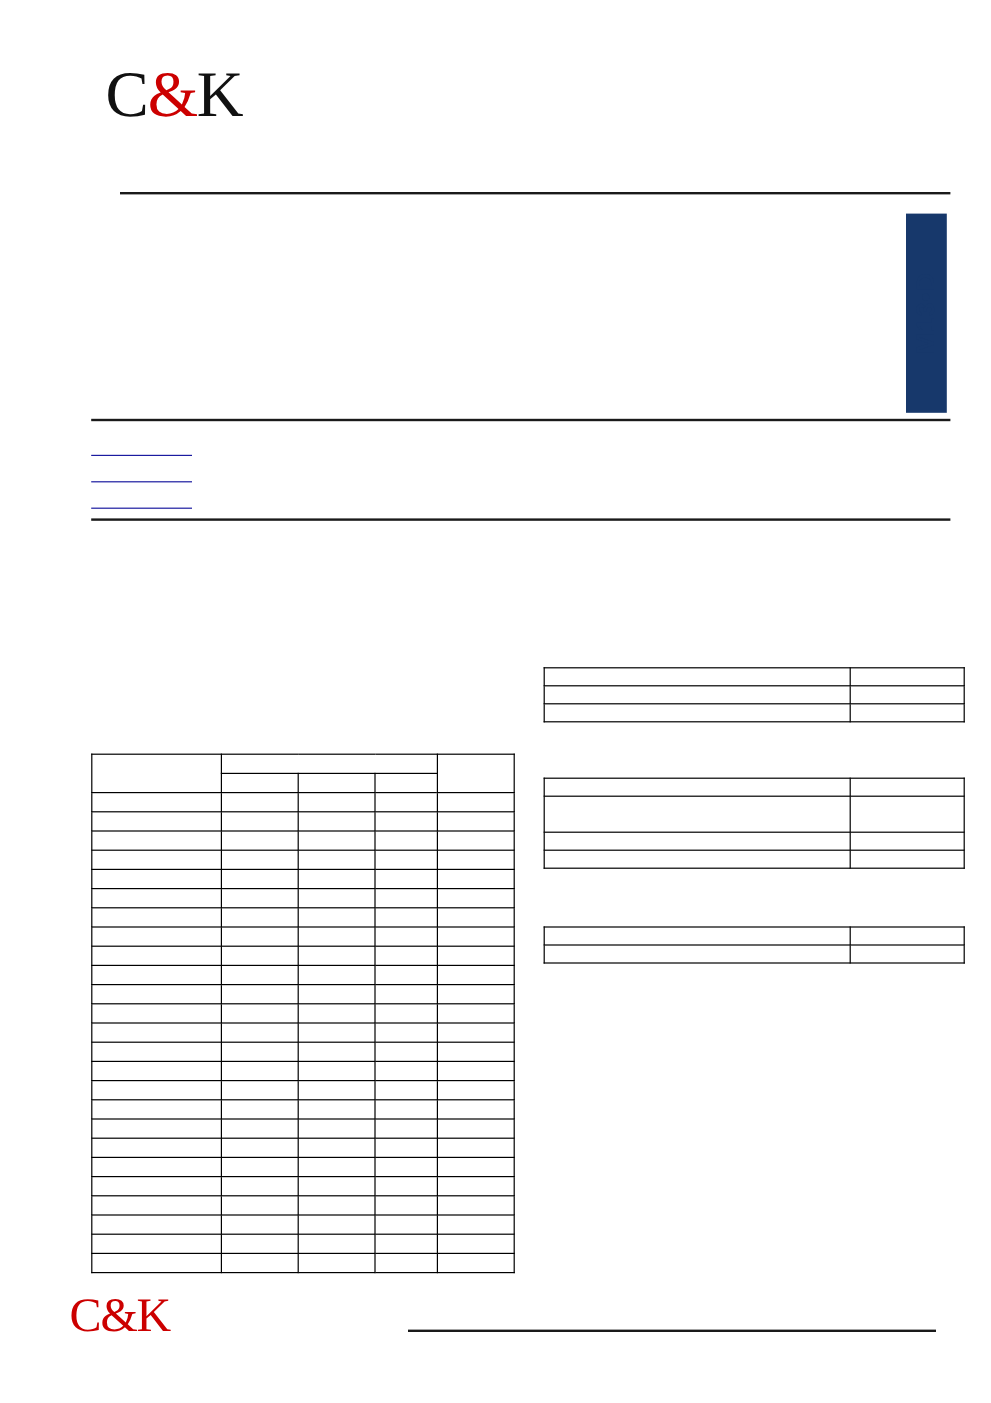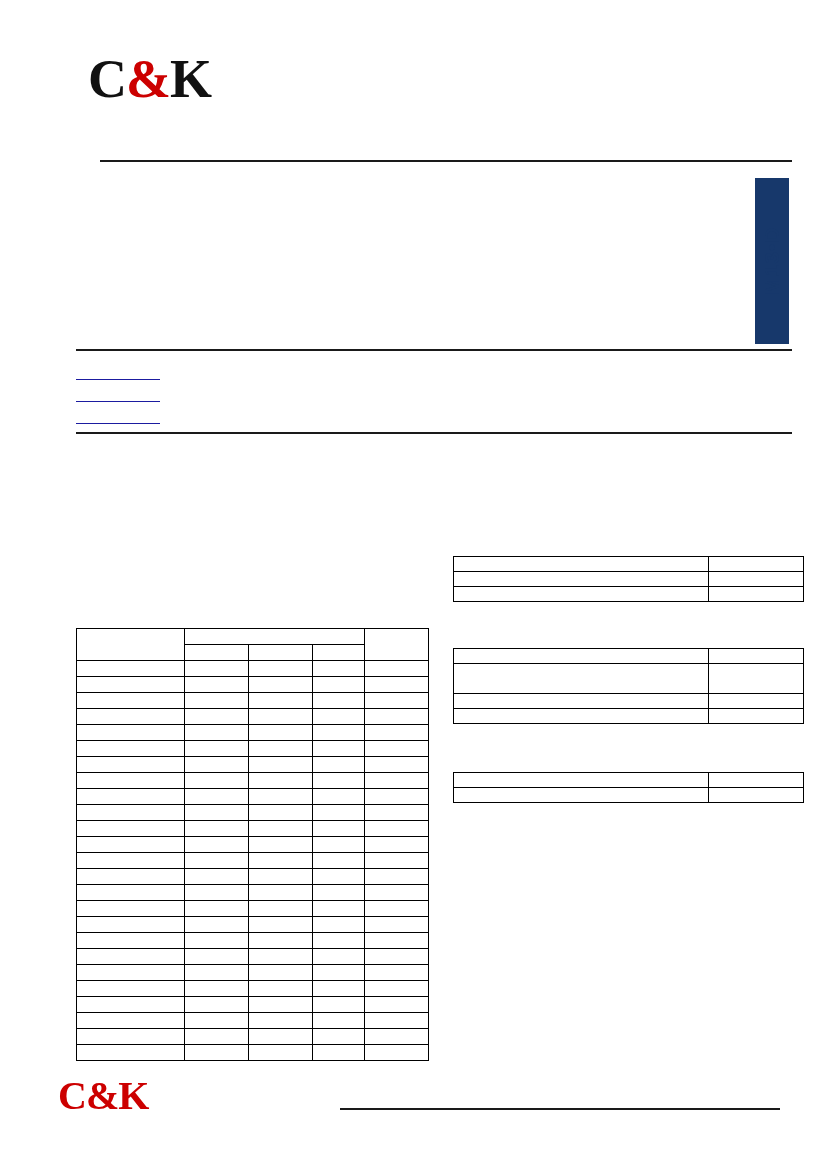--- a/index.html
+++ b/index.html
@@ -23,21 +23,21 @@
   }
   .logo-bottom {
     position: absolute;
     left: 58px;
     top: 1076px;
     width: 92px;
     height: 40px;
   }
   .logo-text {
     font-family: "Liberation Serif", serif;
-    font-weight: bold;
+    font-weight: normal;
     letter-spacing: -1px;
     line-height: 1;
     white-space: nowrap;
   }
   .logo-top .logo-text {
     font-size: 54px;
   }
   .logo-bottom .logo-text {
     font-size: 40px;
   }

